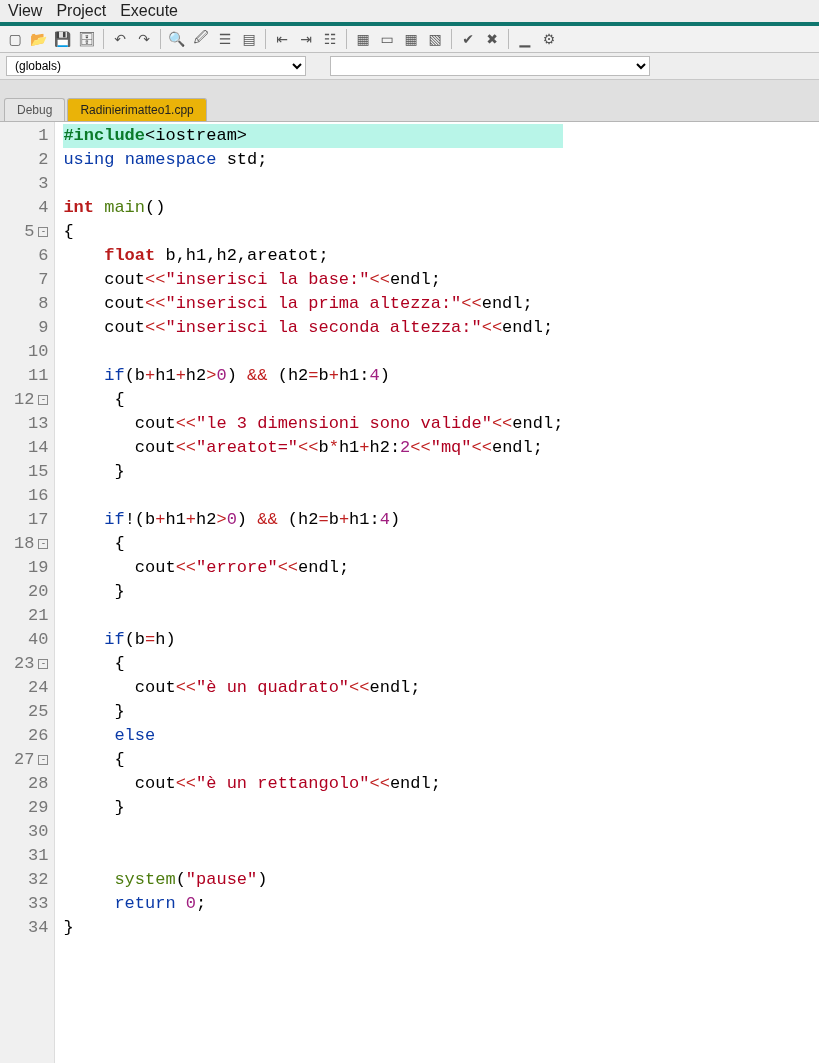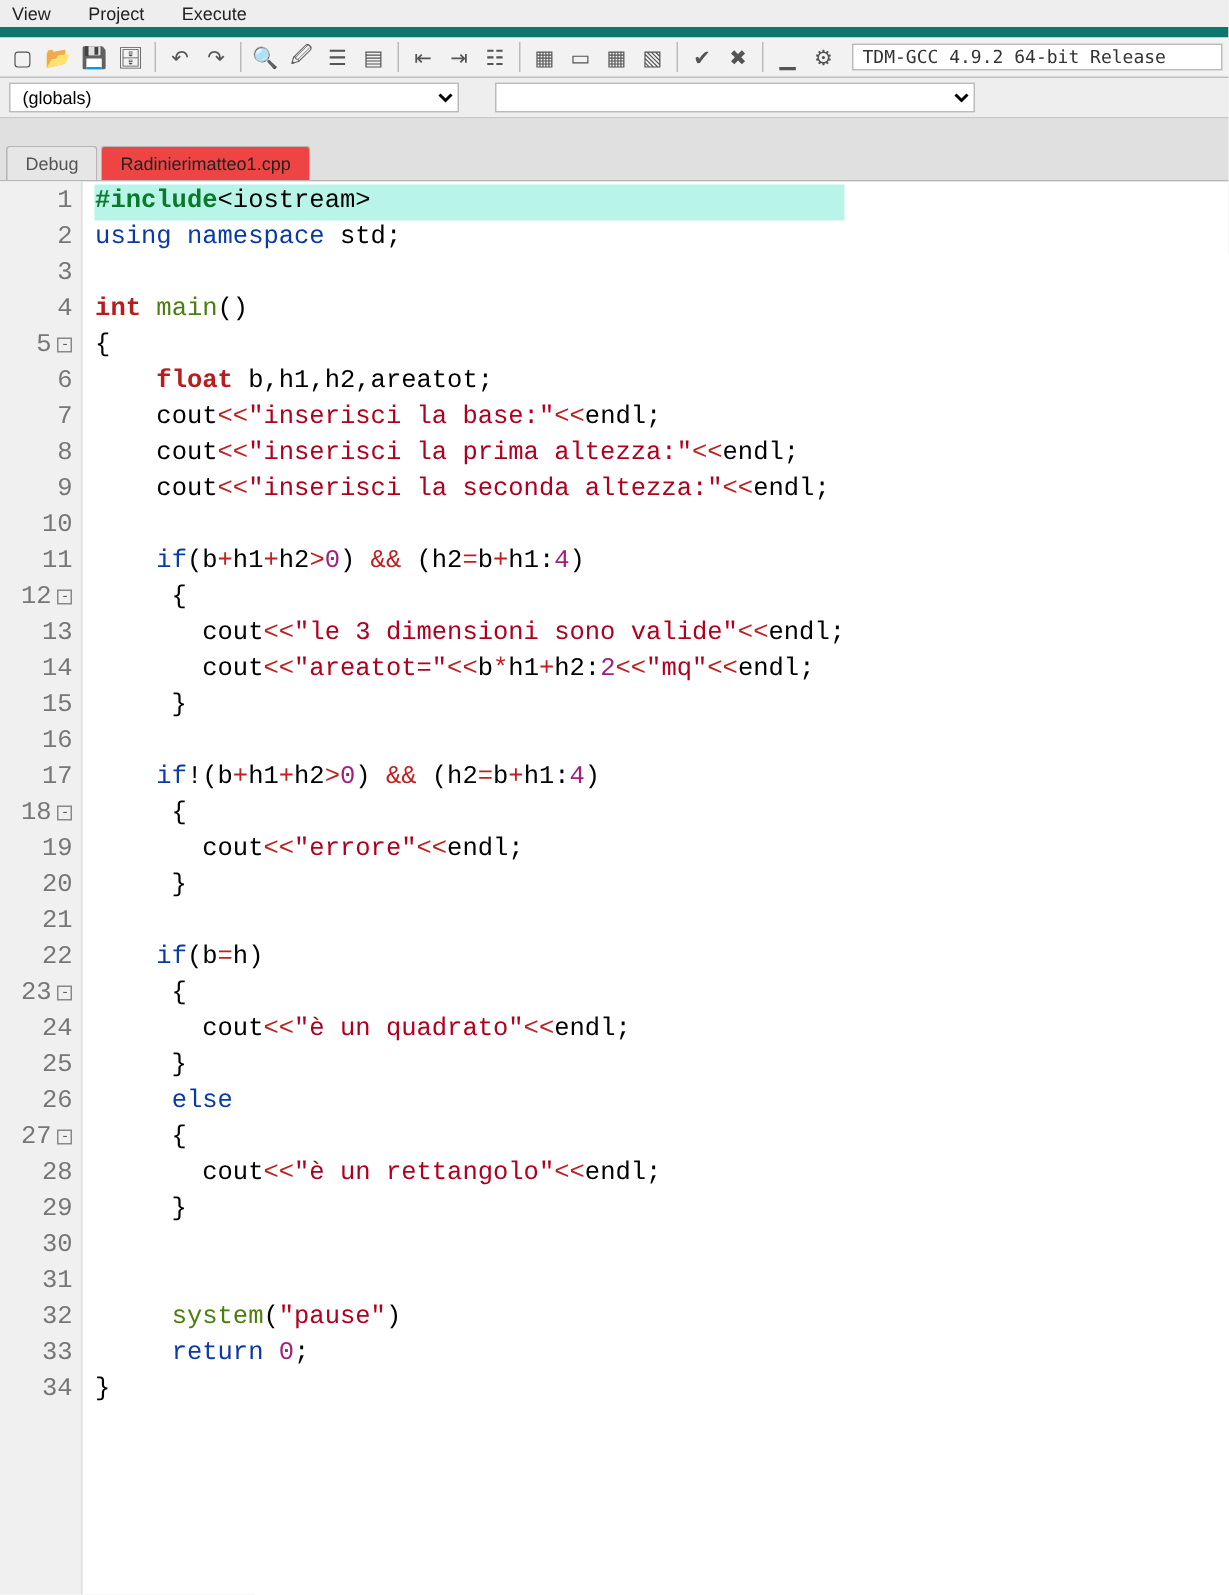--- a/index.html
+++ b/index.html
@@ -7,25 +7,25 @@
     font-family: "Segoe UI", Tahoma, sans-serif;
     background: #e8e8e8;
     width: 819px;
     height: 1063px;
     overflow: hidden;
     font-size: 13px;
     color: #222;
   }
   .menubar {
     display: flex;
-    gap: 25px;
+    gap: 14px;
     padding: 2px 8px;
     background: #eee;
-    border-bottom: 7px solid #0f766e;
-    font-size: 12px;
+    border-bottom: 4px solid #0f766e;
+    font-size: 16px;
   }
   .menubar span { cursor: default; }
   .toolbar {
     display: flex;
     align-items: center;
     gap: 2px;
     padding: 2px 4px;
     background: #f2f2f2;
     border-bottom: 1px solid #c0c0c0;
   }
@@ -69,21 +69,21 @@
     align-items:flex-end;
     background:#e0e0e0;
     border-bottom:1px solid #b5b5b5;
     padding-left:4px;
     height:42px;
   }
   .tab {
     padding:4px 12px;
     border:1px solid #b5b5b5;
     border-bottom:none;
-    background:#ef4444;
+    background:#eab308;
     font-size:12px;
     margin-right:2px;
     border-top-left-radius:3px;
     border-top-right-radius:3px;
     position:relative;
   }
   .tab.side {
     background:#e6e6e6;
     color:#555;
   }
@@ -161,21 +161,20 @@
     <div class="btn">▦</div>
     <div class="btn">▭</div>
     <div class="btn">▦</div>
     <div class="btn">▧</div>
     <div class="sep"></div>
     <div class="btn">✔</div>
     <div class="btn">✖</div>
     <div class="sep"></div>
     <div class="btn">▁</div>
     <div class="btn">⚙</div>
-    <div class="compiler">TDM-GCC 4.9.2 64-bit Release</div>
 </div>
 
 <div class="dropdown-row">
   <select>
     <option>(globals)</option>
   </select>
   <select style="min-width:320px">
     <option></option>
   </select>
 </div>
@@ -201,21 +200,21 @@
       <div class="ln">12<span class="fold">-</span></div>
       <div class="ln">13</div>
       <div class="ln">14</div>
       <div class="ln">15</div>
       <div class="ln">16</div>
       <div class="ln">17</div>
       <div class="ln">18<span class="fold">-</span></div>
       <div class="ln">19</div>
       <div class="ln">20</div>
       <div class="ln">21</div>
-      <div class="ln">22</div>
+      <div class="ln">40</div>
       <div class="ln">23<span class="fold">-</span></div>
       <div class="ln">24</div>
       <div class="ln">25</div>
       <div class="ln">26</div>
       <div class="ln">27<span class="fold">-</span></div>
       <div class="ln">28</div>
       <div class="ln">29</div>
       <div class="ln">30</div>
       <div class="ln">31</div>
       <div class="ln">32</div>

